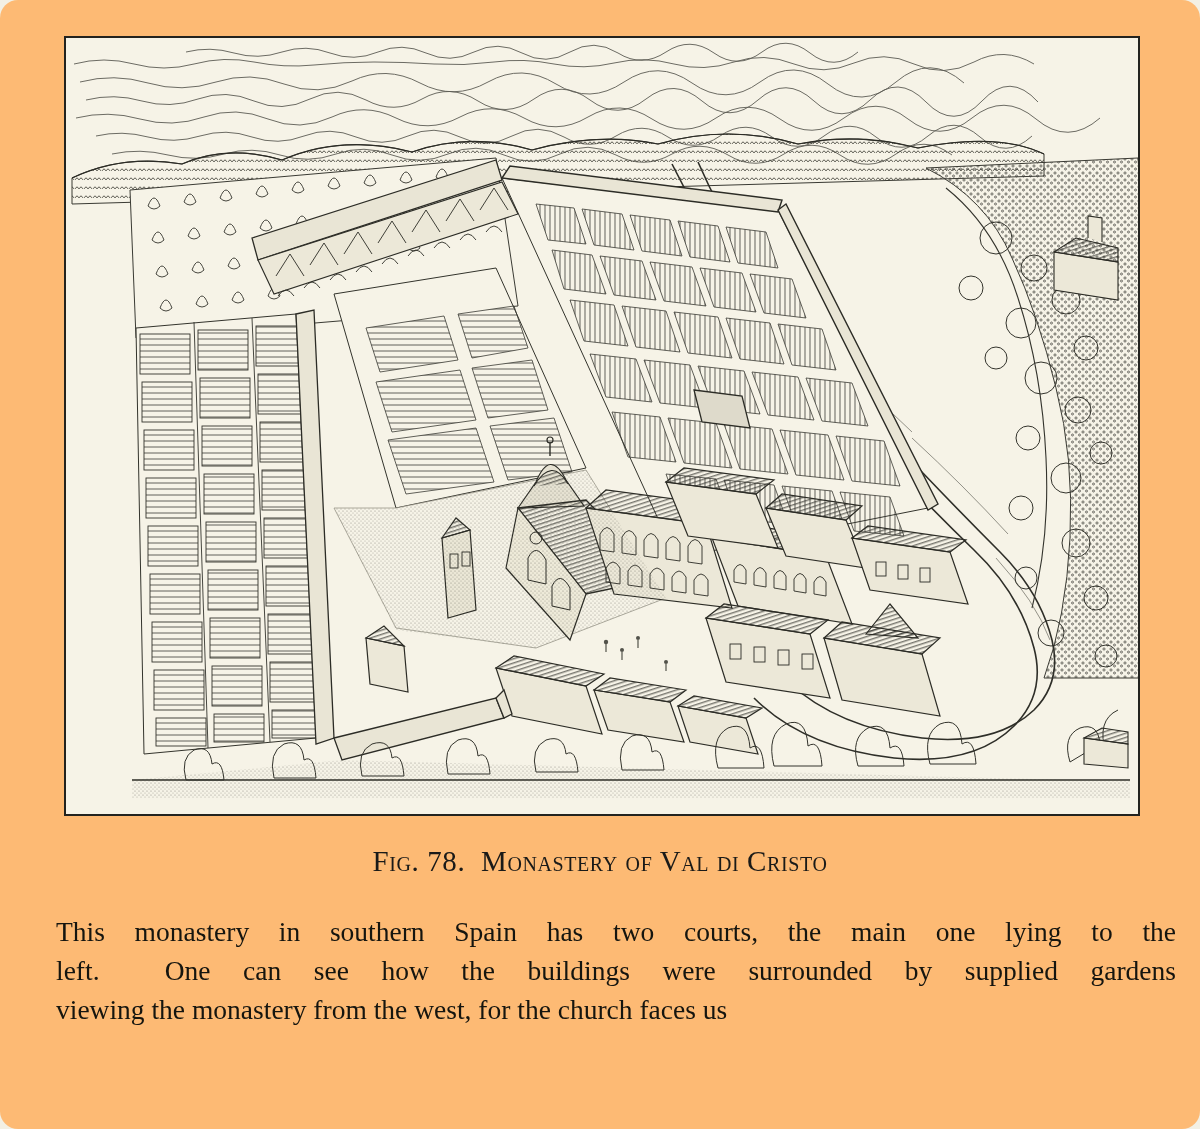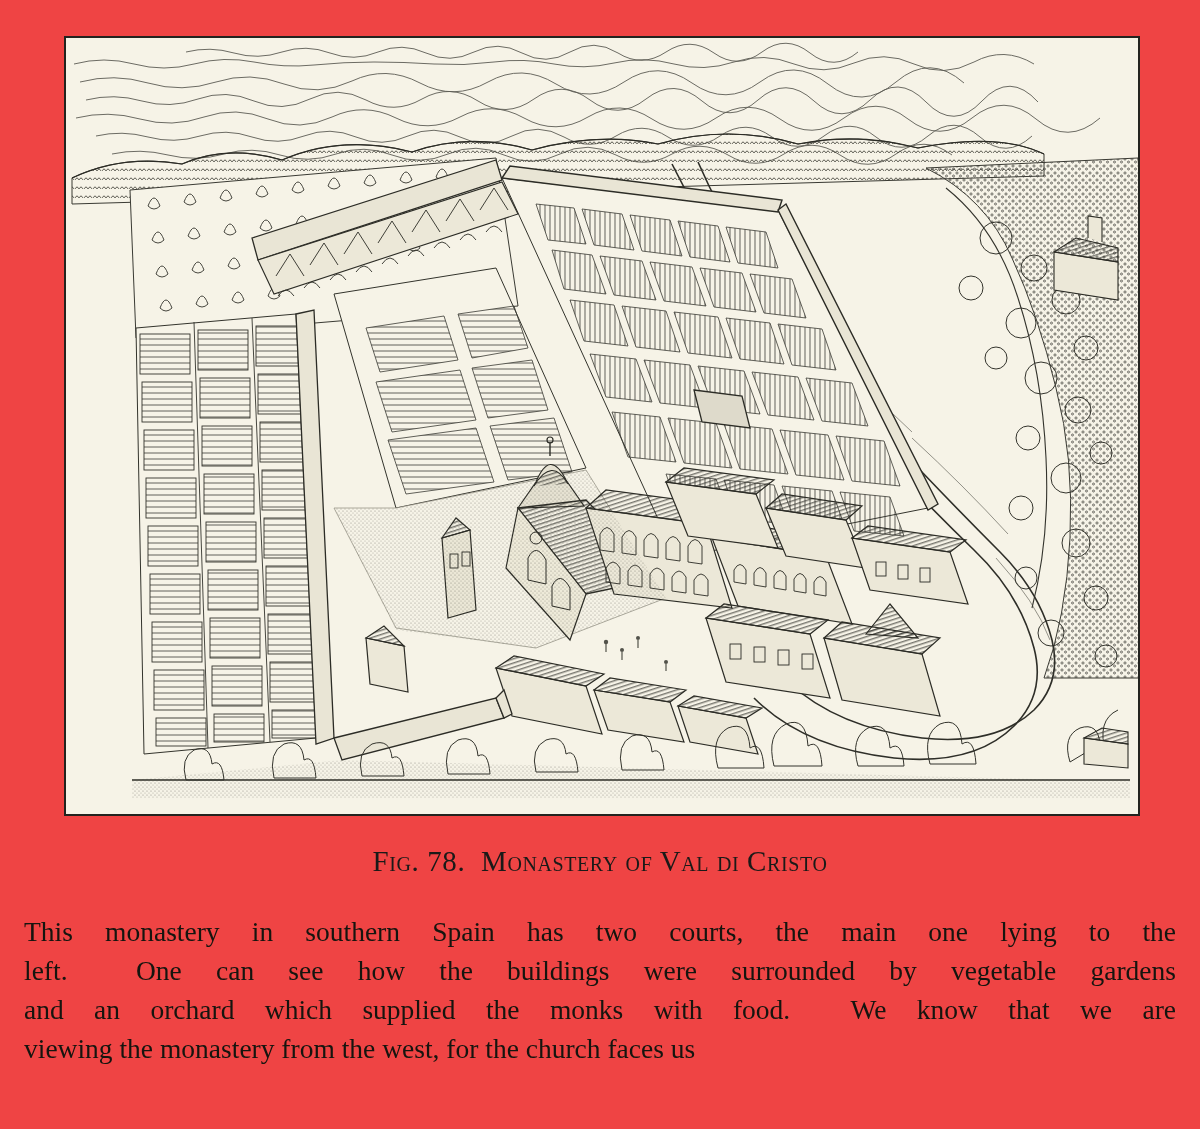--- a/index.html
+++ b/index.html
@@ -12,21 +12,22 @@
     height: 1129px;
     overflow: hidden;
     font-family: "Liberation Serif", serif;
     color: #1a1a18;
   }
 
   .page {
     position: relative;
     width: 1200px;
     height: 1129px;
-    background: #ef4444;
+    background: #fdba74;
+    border-radius: 18px;
   }
 
   
   .plate {
     position: absolute;
     left: 64px;
     top: 36px;
     width: 1072px;
     height: 776px;
     border: 2px solid #23231f;
@@ -64,20 +65,21 @@
     left: 24px;
     top: 912px;
     width: 1152px;
     font-size: 27.5px;
     line-height: 39px;
     color: #15150f;
   }
   .body-text .line {
     display: block;
     white-space: pre;
+    margin-left: 32px;
   }
   .body-text .line.l1,
   .body-text .line.l2,
   .body-text .line.l3 {
     text-align: justify;
     text-align-last: justify;
   }
   .body-text .line.l4 {
   }
 </style>
@@ -482,18 +484,17 @@
         </g>
 
       </svg>
     </div>
   </div>
 
   <div class="fig-caption">Fig. 78.  Monastery of Val di Cristo</div>
 
   <div class="body-text">
     <span class="line l1">This monastery in southern Spain has two courts, the main one lying to the</span>
-    <span class="line l2">left.  One can see how the buildings were surrounded by vegetable gardens</span>
-    <span class="line l3">and an orchard which supplied the monks with food.  We know that we are</span>
+    <span class="line l2">left.  One can see how the buildings were surrounded by supplied gardens</span>
     <span class="line l4">viewing the monastery from the west, for the church faces us</span>
   </div>
 
 </div>
 
 </body></html>

